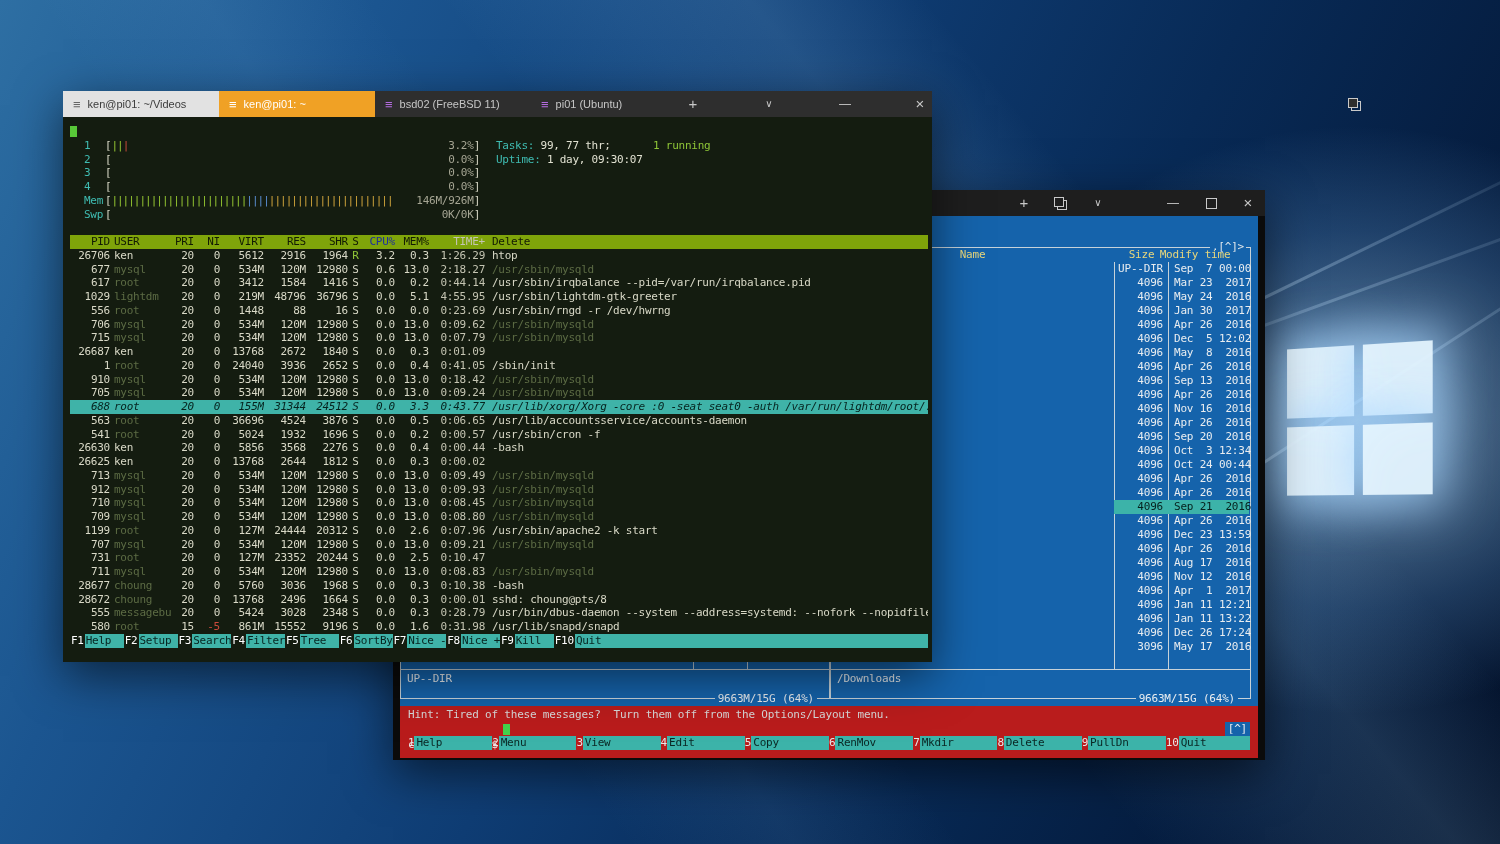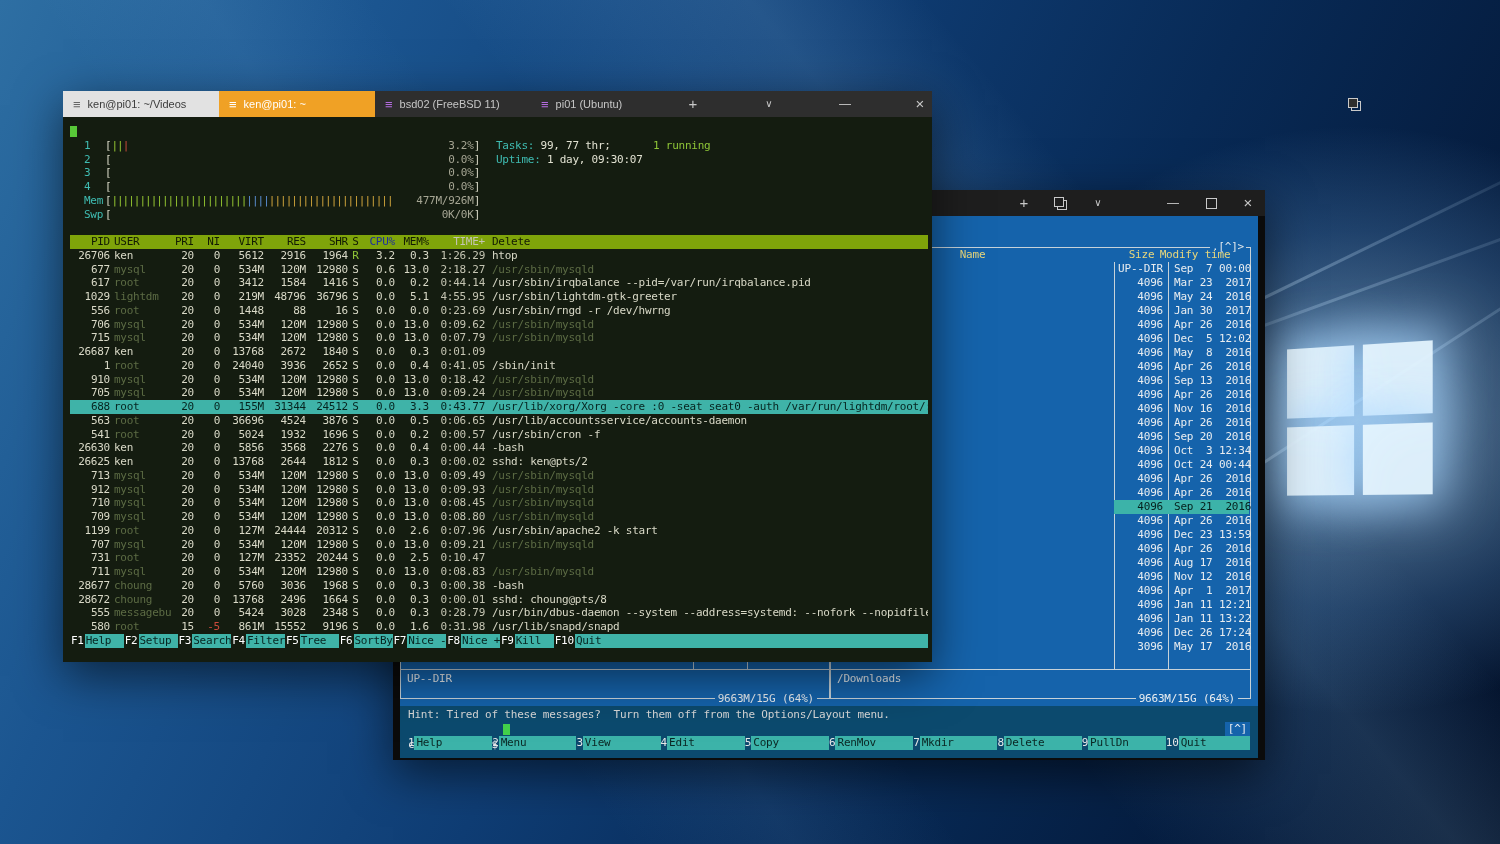--- a/index.html
+++ b/index.html
@@ -60,21 +60,21 @@
   .ilab{color:#3fbcb2;margin-top:43px;} .ival{color:#e2e2d2;} .itail{color:#8fc637;margin-left:36px;}
   .blank{height:13.75px;}
   .phead{display:flex;height:13.75px;background:#7fa40a;color:#121b03;}
   .phead .sortcol{color:#1d2f9c;}
   .prow{display:flex;height:13.75px;}
   .c{display:inline-block;text-align:right;white-space:pre;overflow:hidden;box-sizing:border-box;}
   .pid{width:40px;} .user{width:62px;text-align:left;padding-left:4px;} .pri{width:22px;} .ni{width:26px;}
   .virt{width:44px;} .res{width:42px;} .shr{width:42px;} .st{width:15px;text-align:center;}
   .cpu{width:32px;} .mem{width:34px;} .tm{width:56px;color:#c4c4b2;} .cmd{flex:1;text-align:left;padding-left:7px;}
   .dm{color:#5c6b44;} .gn{color:#8fc637;} .rd{color:#cc4a3c;}
-  .prow.sel{background:#3fb3a8;}
+  .prow.sel{background:#3fb3a8;font-style:italic;}
   .prow.sel .c{color:#06241f !important;}
   .fbar{display:flex;height:13.75px;}
   .fk{display:flex;}
   .fk .k{color:#ffffff;white-space:pre;padding:0 1px;}
   .fk .l{width:38px;background:#3fb3a8;color:#072420;white-space:pre;overflow:hidden;padding-left:1px;}
   .fbar::after{content:"";flex:1;background:#3fb3a8;}
   
   .win-back{left:393px;top:190px;width:872px;height:570px;background:#0b0b0b;z-index:2;}
   .bw-bar{position:relative;height:26px;background:#1e1e1e;}
   .ic-clone.bw::after{background:#1e1e1e;}
@@ -90,21 +90,21 @@
   .frows{position:absolute;left:0;right:0;top:14px;}
   .frow{display:flex;height:14px;}
   .fname{width:283px;}
   .fsize{width:54px;text-align:right;padding-right:5px;box-sizing:border-box;white-space:pre;}
   .fdate{width:81px;padding-left:6px;box-sizing:border-box;white-space:pre;}
   .frow.fsel .fsize,.frow.fsel .fdate{background:#3cb3a9;color:#06211d;}
   .minisep{position:absolute;left:0;right:0;top:421px;border-top:1px solid #c6d2d9;}
   .mini{position:absolute;left:6px;top:424px;height:14px;white-space:pre;color:#e9edf0;}
   .fsp{position:absolute;right:12px;bottom:-8px;background:#1563ab;padding:0 3px;white-space:pre;}
   .ornament{position:absolute;top:-8px;right:4px;background:#1563ab;padding:0 2px;color:#dfe7ec;}
-  .mc-bottom{position:absolute;left:0;right:0;top:490px;bottom:0;background:#0c4a6e;padding:2px 8px 0 8px;box-sizing:border-box;}
+  .mc-bottom{position:absolute;left:0;right:0;top:490px;bottom:0;background:#b91c1c;padding:2px 8px 0 8px;box-sizing:border-box;}
   .hint{height:14px;color:#d6d6d6;white-space:pre;overflow:hidden;}
   .promptline{height:14px;display:flex;align-items:center;}
   .prompt{white-space:pre;color:#e8e8e8;margin-top:32px;}
   .pcur{display:inline-block;width:7px;height:11px;background:#43d14b;margin-left:5px;}
   .badge{margin-left:auto;background:#1563ab;color:#e9edf0;padding:0 3px;white-space:pre;}
   .mcfbar{display:flex;height:14px;}
   .mfk{display:flex;flex:1;}
   .mfk .mk{color:#e8e8e8;white-space:pre;}
   .mfk .ml{flex:1;background:#3cb3a9;color:#0a2623;padding-left:2px;white-space:pre;overflow:hidden;}
 </style>
@@ -417,21 +417,21 @@
               <span class="bars"></span>
               <span class="pct">0.0%</span>
             </span>
             <span class="brk">]</span>
           </div>
           <div class="mrow">
             <span class="mlab">Mem</span>
             <span class="brk">[</span>
             <span class="mbody">
               <span class="bars"><span class="b-g">||||||||||||||||||||||||</span><span class="b-b">||||</span><span class="b-o">||||||||||||||||||||||</span></span>
-              <span class="pct">477M/926M</span>
+              <span class="pct">146M/926M</span>
             </span>
             <span class="brk">]</span>
           </div>
           <div class="mrow">
             <span class="mlab">Swp</span>
             <span class="brk">[</span>
             <span class="mbody">
               <span class="bars"></span>
               <span class="pct">0K/0K</span>
             </span>
@@ -673,21 +673,20 @@
           <span class="c user">ken</span>
           <span class="c pri">20</span>
           <span class="c ni">0</span>
           <span class="c virt">13768</span>
           <span class="c res">2644</span>
           <span class="c shr">1812</span>
           <span class="c st">S</span>
           <span class="c cpu">0.0</span>
           <span class="c mem">0.3</span>
           <span class="c tm">0:00.02</span>
-          <span class="c cmd">sshd: ken@pts/2</span>
         </div>
         <div class="prow">
           <span class="c pid">713</span>
           <span class="c user dm">mysql</span>
           <span class="c pri">20</span>
           <span class="c ni">0</span>
           <span class="c virt">534M</span>
           <span class="c res">120M</span>
           <span class="c shr">12980</span>
           <span class="c st">S</span>
@@ -797,21 +796,21 @@
           <span class="c pid">28677</span>
           <span class="c user dm">choung</span>
           <span class="c pri">20</span>
           <span class="c ni">0</span>
           <span class="c virt">5760</span>
           <span class="c res">3036</span>
           <span class="c shr">1968</span>
           <span class="c st">S</span>
           <span class="c cpu">0.0</span>
           <span class="c mem">0.3</span>
-          <span class="c tm">0:00.38</span>
+          <span class="c tm">0:10.38</span>
           <span class="c cmd">-bash</span>
         </div>
         <div class="prow">
           <span class="c pid">28672</span>
           <span class="c user dm">choung</span>
           <span class="c pri">20</span>
           <span class="c ni">0</span>
           <span class="c virt">13768</span>
           <span class="c res">2496</span>
           <span class="c shr">1664</span>

